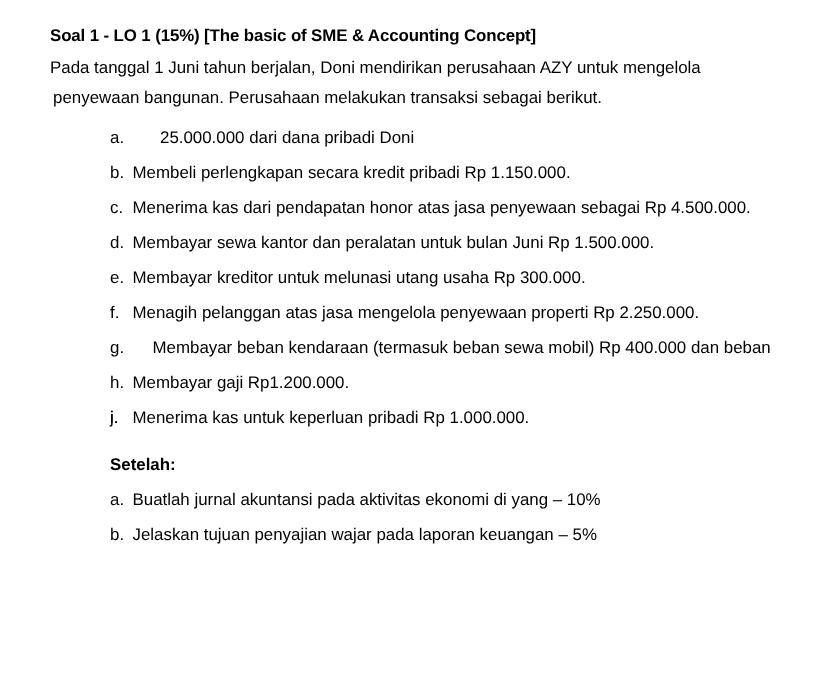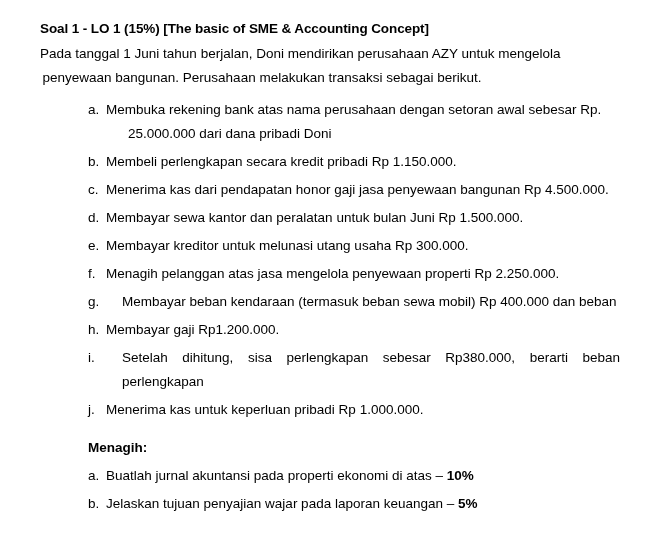--- a/index.html
+++ b/index.html
@@ -101,48 +101,47 @@
     line-height: 24px;
     margin-bottom: 4px;
     padding-left: 18px;
   }
   .required-item .marker {
     position: absolute;
     left: 0;
     top: 0;
   }
   .required-item .pct {
-    font-weight: bold;
+    font-weight: normal;
     margin-top: 28px;
   }
 </style>
 </head>
 <body>
 
 <div class="page">
 
   <div class="doc-title">Soal 1 - LO 1 (15%)  [The basic of SME &amp; Accounting Concept]</div>
 
   <p class="intro">Pada tanggal 1 Juni tahun berjalan, Doni mendirikan perusahaan AZY untuk mengelola</p>
 
   <p class="intro-last">penyewaan bangunan. Perusahaan melakukan transaksi sebagai berikut.</p>
 
   <ul class="txn-list">
       <li>
         <span class="marker">a.</span>
-        <span class="body">Membuka rekening bank atas nama perusahaan dengan setoran awal sebesar Rp.</span>
         <span class="cont">25.000.000 dari dana pribadi Doni</span>
       </li>
       <li>
         <span class="marker">b.</span>
         <span class="body">Membeli perlengkapan secara kredit pribadi Rp 1.150.000.</span>
       </li>
       <li>
         <span class="marker">c.</span>
-        <span class="body">Menerima kas dari pendapatan honor gaji jasa penyewaan bangunan Rp 4.500.000.</span>
+        <span class="body">Menerima kas dari pendapatan honor atas jasa penyewaan sebagai Rp 4.500.000.</span>
       </li>
       <li>
         <span class="marker">d.</span>
         <span class="body">Membayar sewa kantor dan peralatan untuk bulan Juni Rp 1.500.000.</span>
       </li>
       <li>
         <span class="marker">e.</span>
         <span class="body">Membayar kreditor untuk melunasi utang usaha Rp 300.000.</span>
       </li>
       <li>
@@ -152,29 +151,28 @@
       <li class="justified">
         <span class="marker">g.</span>
         <span class="body">Membayar beban kendaraan (termasuk beban sewa mobil) Rp 400.000 dan beban</span>
       </li>
       <li>
         <span class="marker">h.</span>
         <span class="body">Membayar gaji Rp1.200.000.</span>
       </li>
       <li class="justified">
         <span class="marker">i.</span>
-        <span class="body">Setelah dihitung, sisa perlengkapan sebesar Rp380.000, berarti beban perlengkapan</span>
       </li>
       <li>
         <span class="marker">j.</span>
         <span class="body">Menerima kas untuk keperluan pribadi Rp 1.000.000.</span>
       </li>
     </ul>
 
   <div class="required-block">
-    <div class="required-title">Menagih:</div>
+    <div class="required-title">Setelah:</div>
     <div>
-        <div class="required-item"><span class="marker">a.</span><span>Buatlah jurnal akuntansi pada properti ekonomi di atas – </span><span class="pct">10%</span></div>
+        <div class="required-item"><span class="marker">a.</span><span>Buatlah jurnal akuntansi pada aktivitas ekonomi di yang – </span><span class="pct">10%</span></div>
         <div class="required-item"><span class="marker">b.</span><span>Jelaskan tujuan penyajian wajar pada laporan keuangan – </span><span class="pct">5%</span></div>
       </div>
   </div>
 
 </div>
 
 </body></html>

